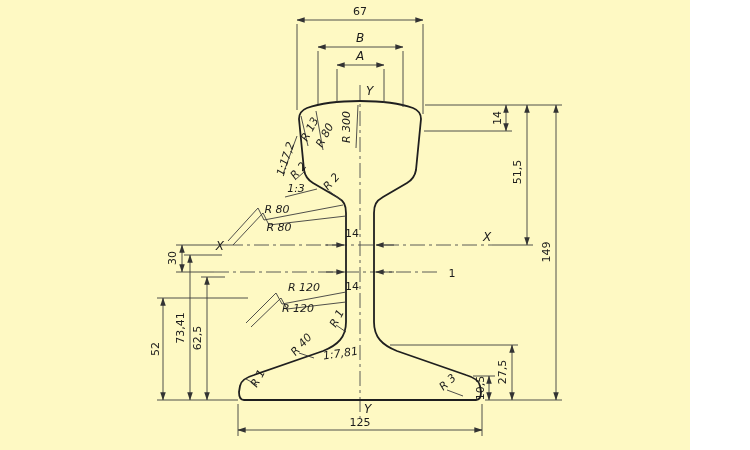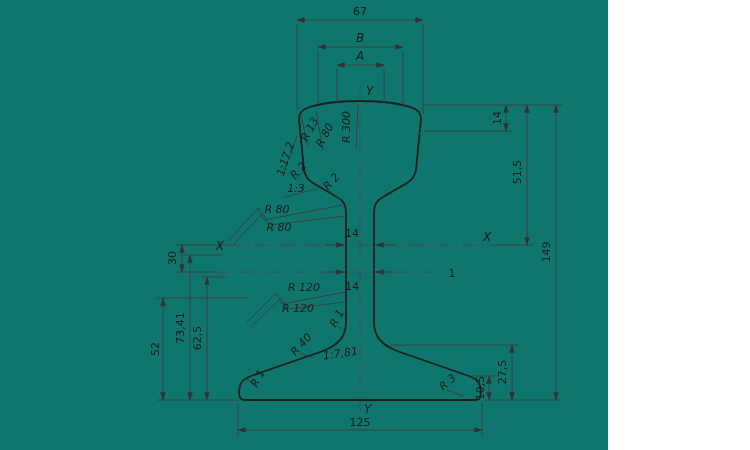--- a/index.html
+++ b/index.html
@@ -1,16 +1,16 @@
 <!DOCTYPE html>
 <html><head>
 <meta charset="utf-8">
 <style>
   html,body{margin:0;padding:0;background:#ffffff;}
-  .stage{position:relative;width:608px;height:450px;background:#0f766e;overflow:hidden;
+  .stage{position:relative;width:690px;height:450px;background:#fef9c3;overflow:hidden;
          font-family:"DejaVu Sans",sans-serif;}
   svg{display:block;}
   svg text{fill:#1c1c1c;font-size:11px;font-family:"DejaVu Sans",sans-serif;}
   text.it{font-style:italic;}
   text.lbl{font-size:12px;font-style:italic;}
   text.num{font-size:11px;}
   .thin{stroke:#3c3c3c;stroke-width:0.9;fill:none;}
   .dim{stroke:#3c3c3c;stroke-width:0.9;fill:none;}
   .lead{stroke:#3c3c3c;stroke-width:0.9;fill:none;}
   .profile{stroke:#1f1f1f;stroke-width:1.8;fill:none;stroke-linejoin:round;stroke-linecap:round;}

